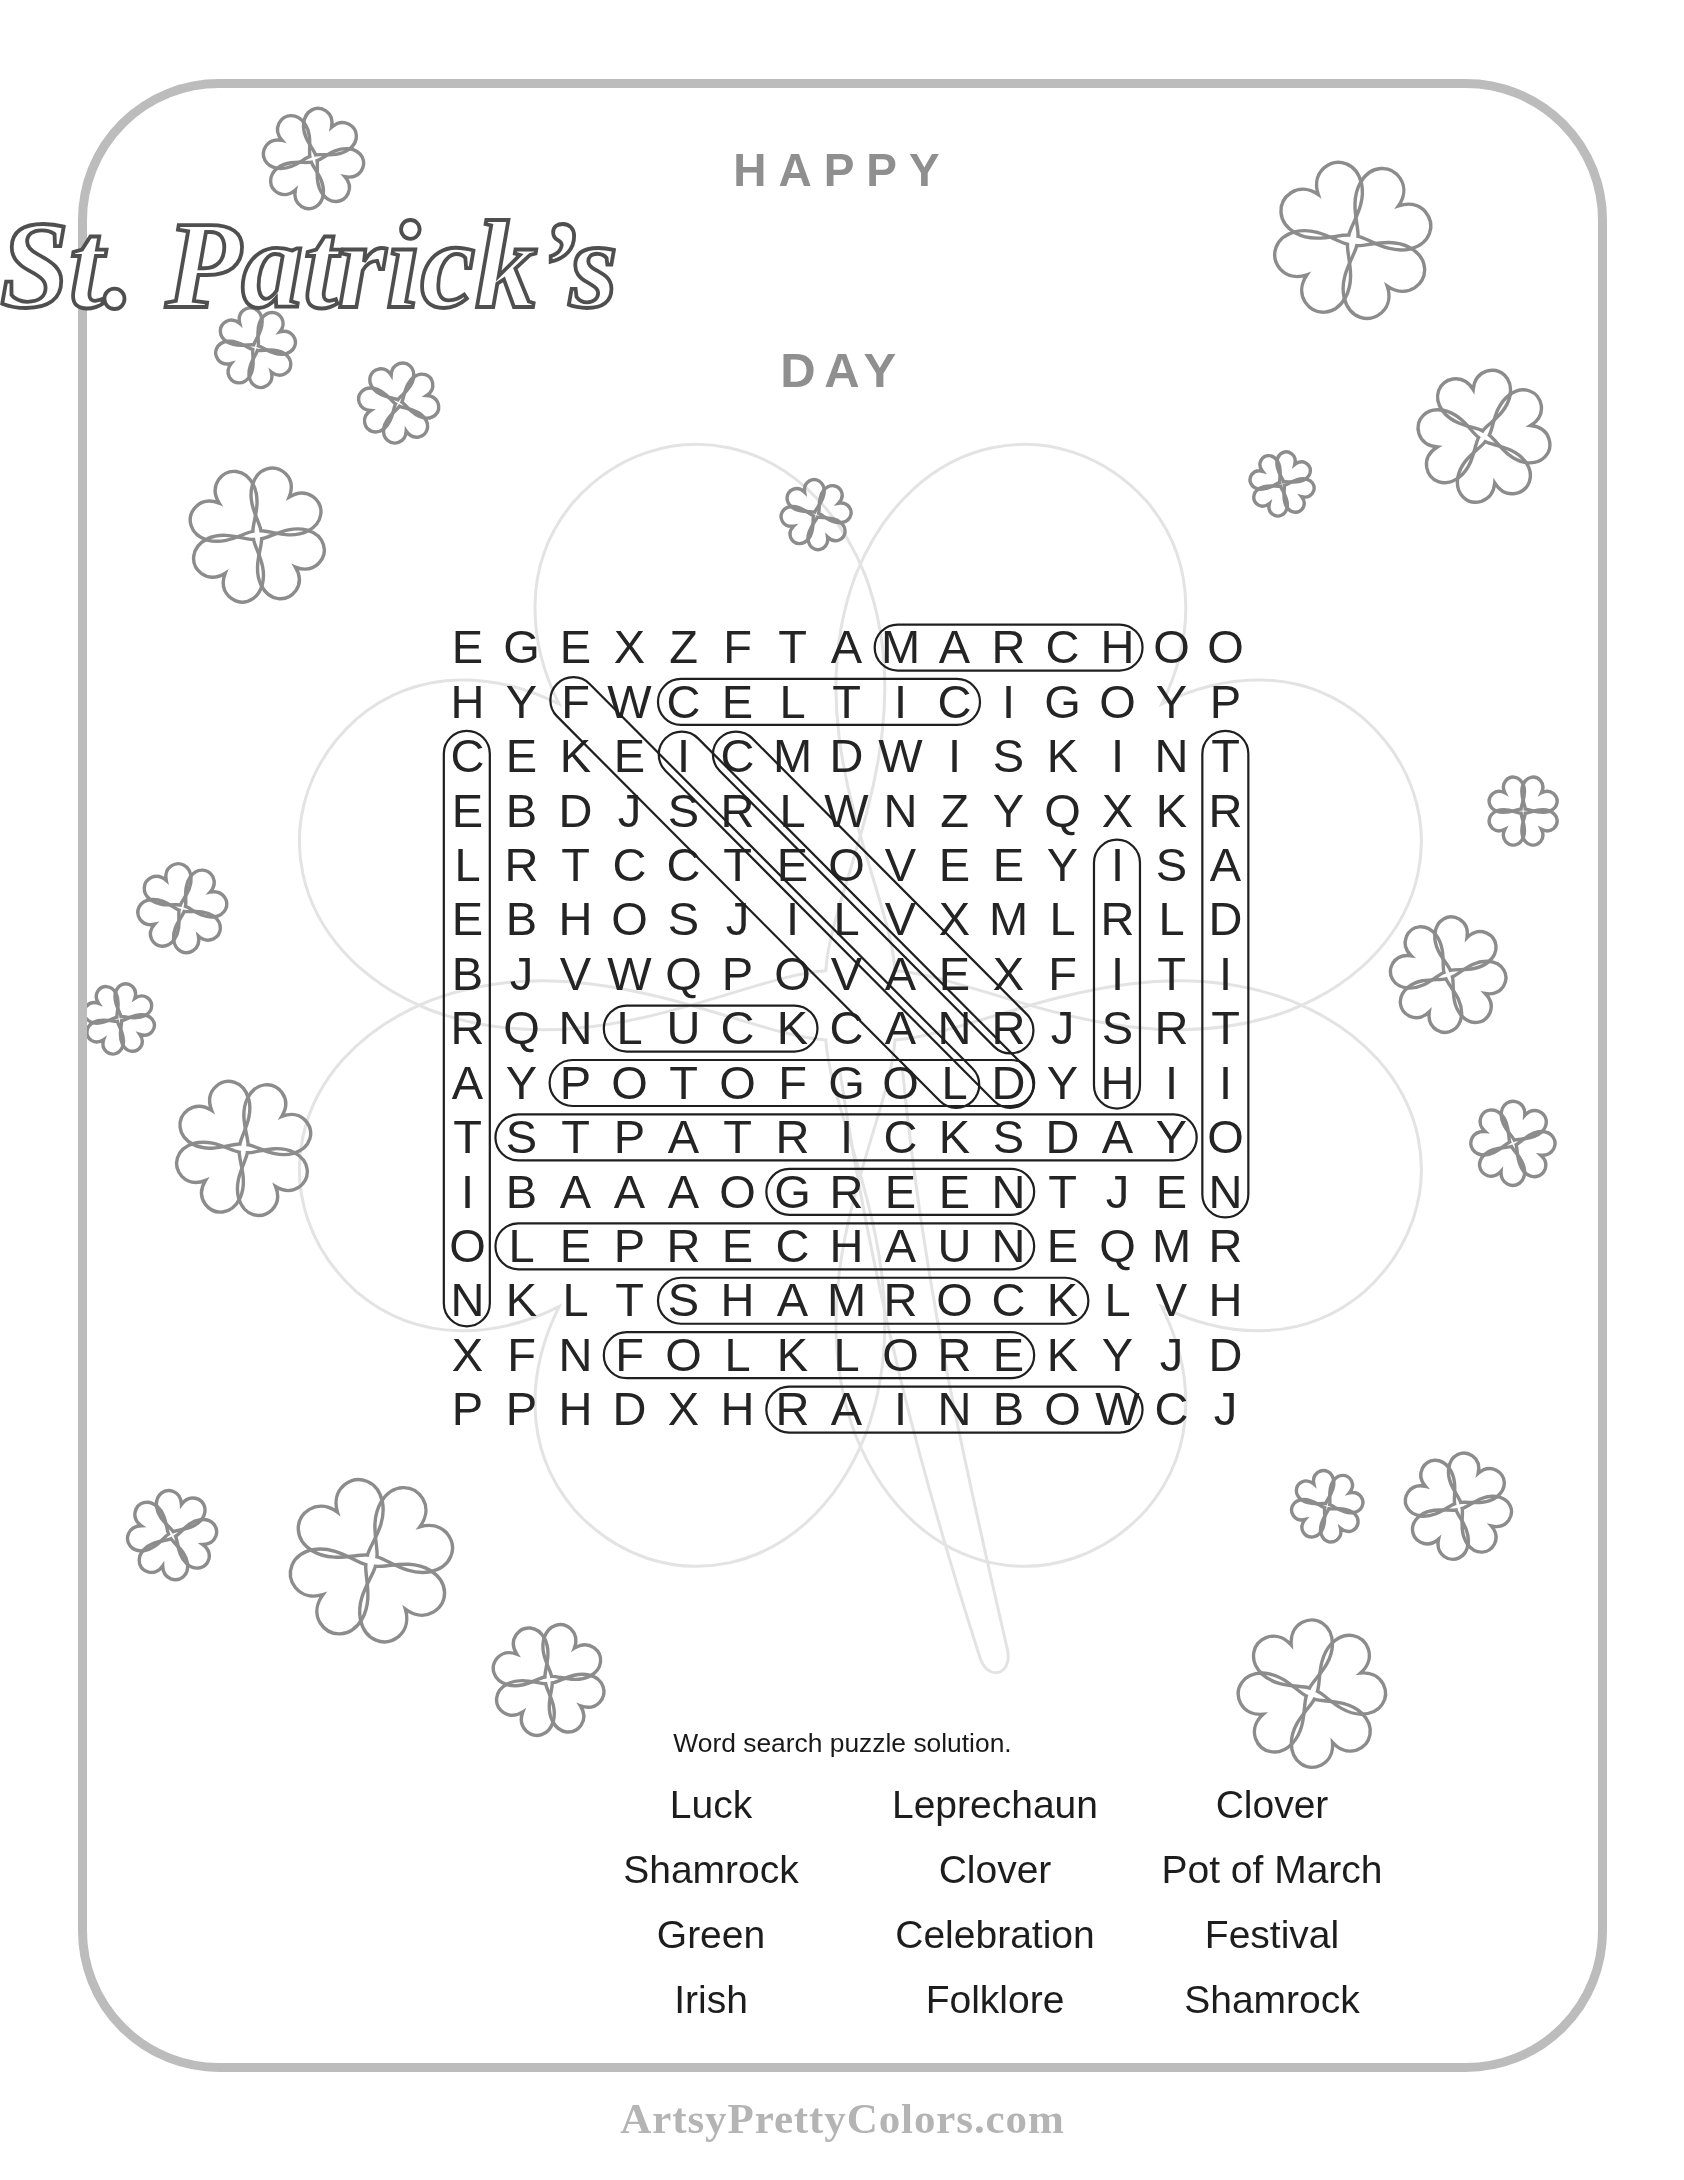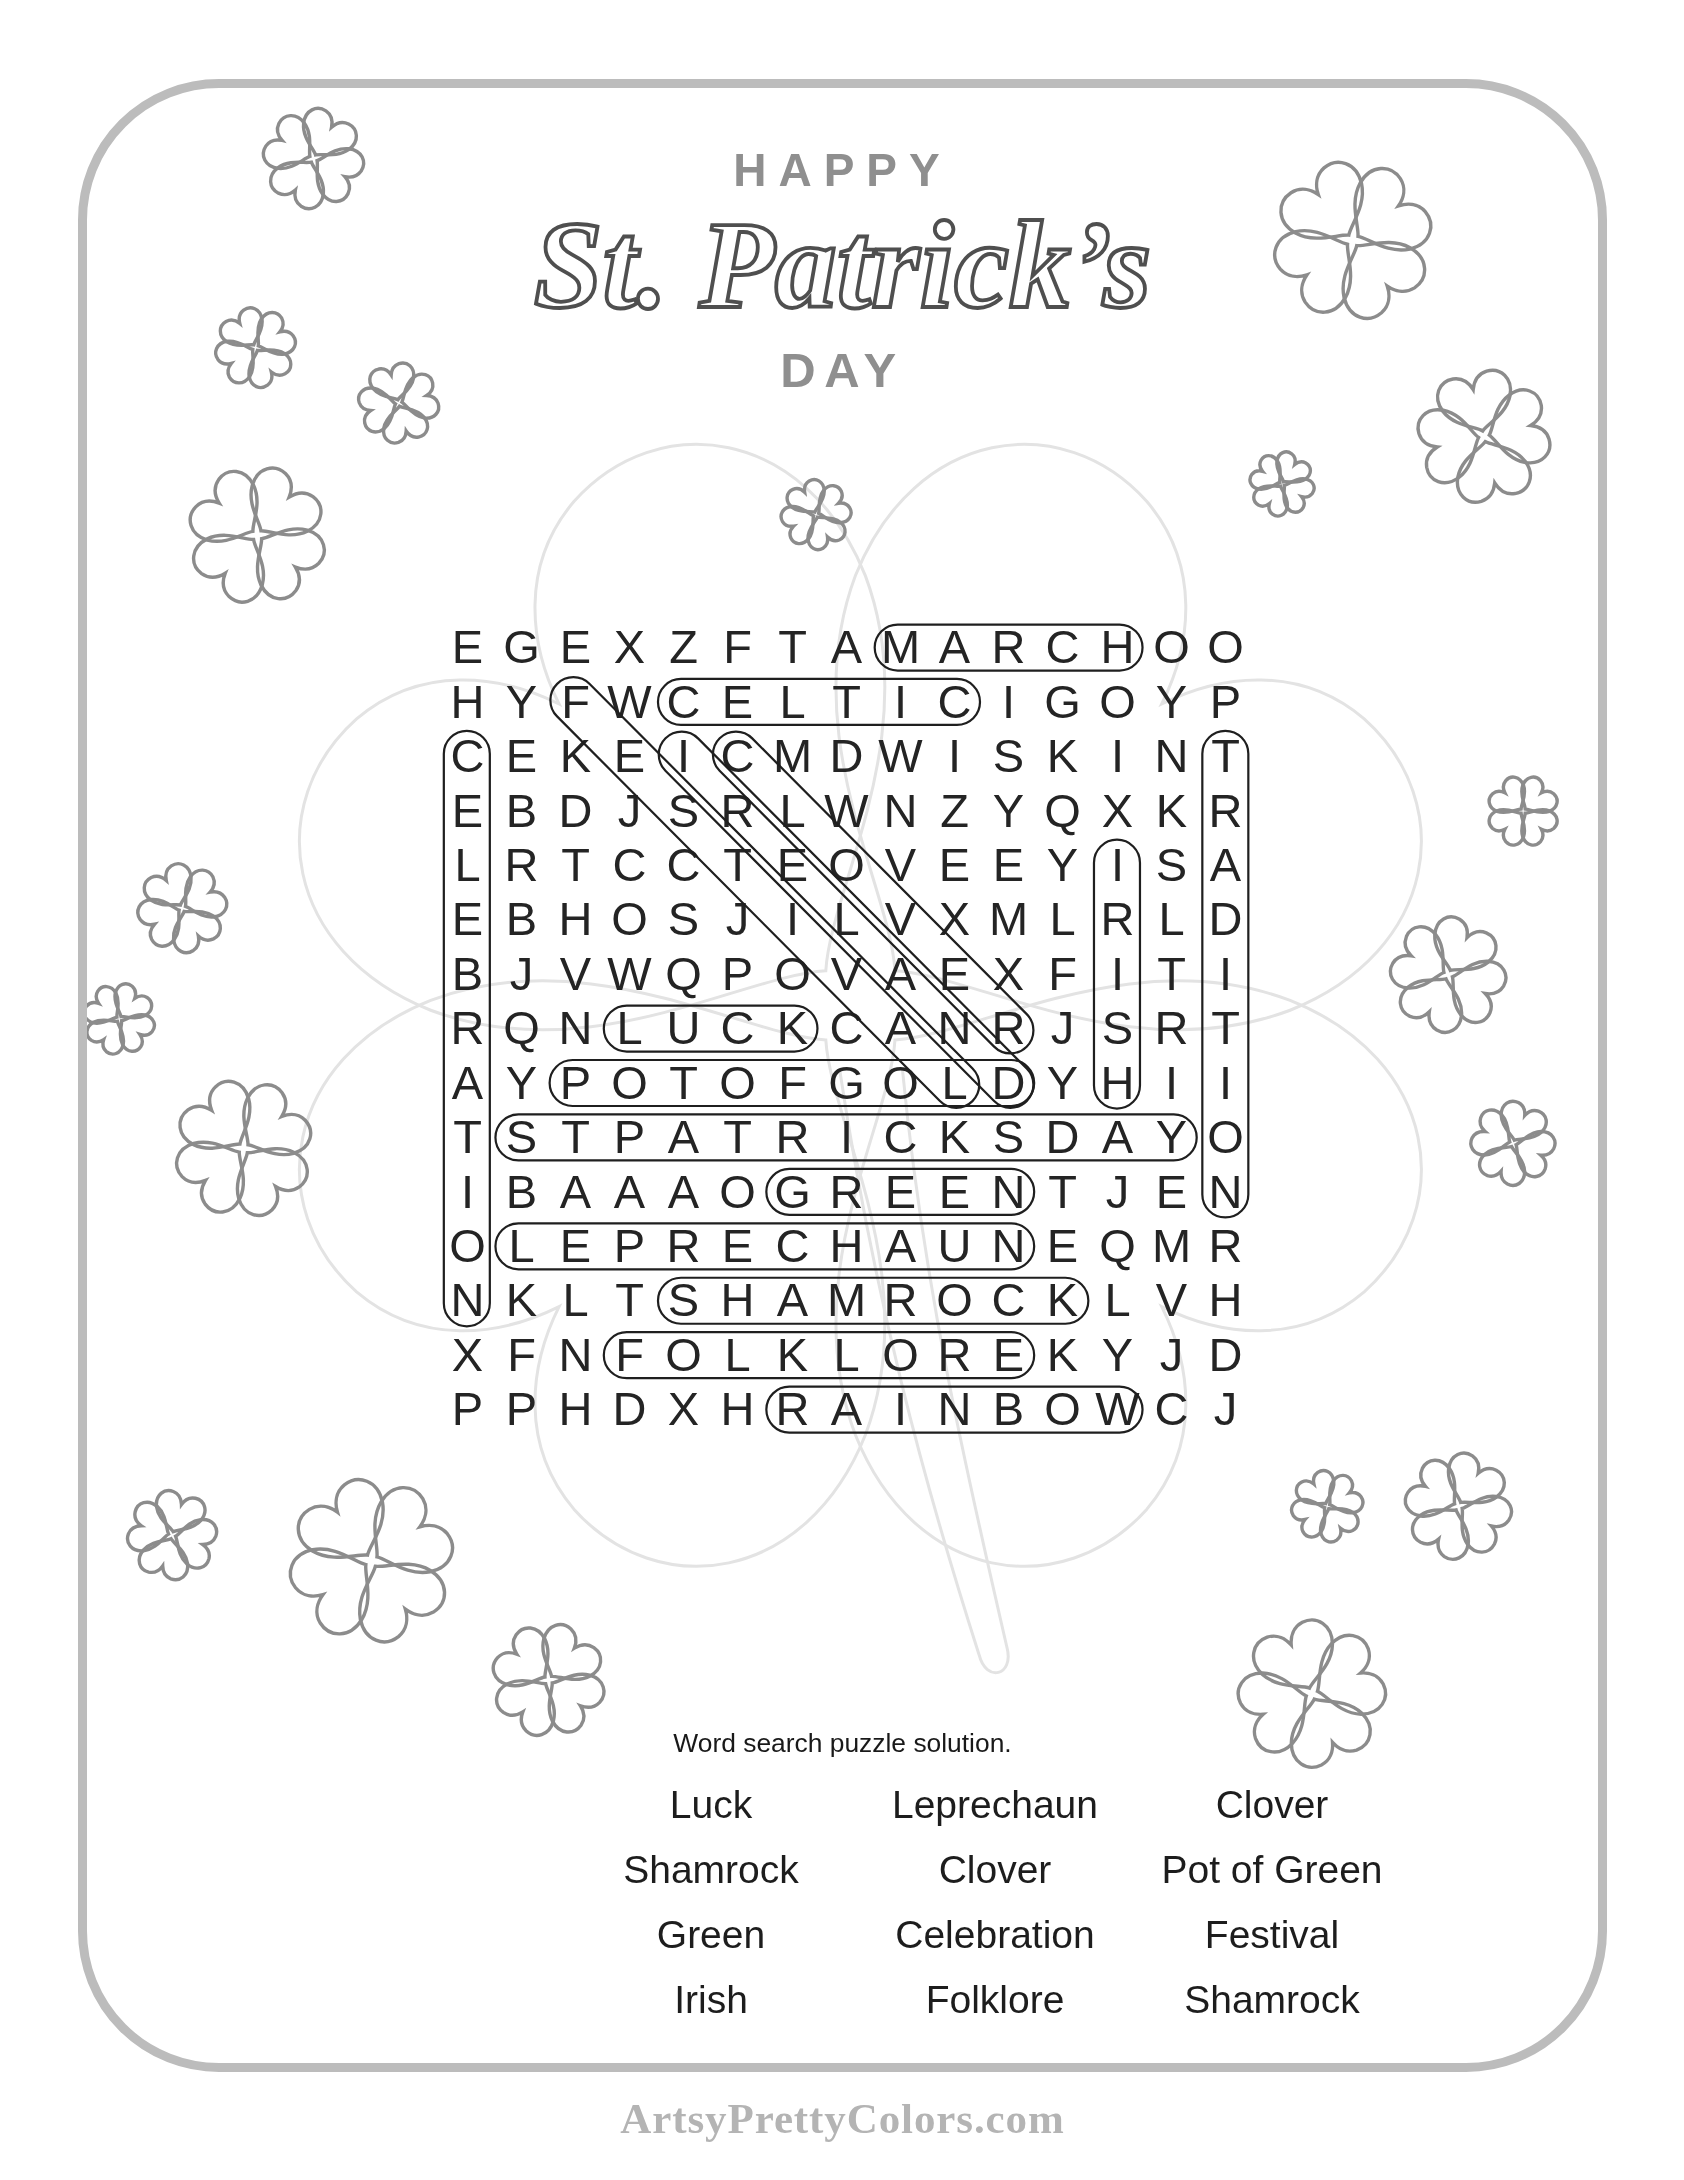--- a/index.html
+++ b/index.html
@@ -4,21 +4,21 @@
 <title>St. Patrick's Day Word Search Solution</title>
 <style>
   html,body{margin:0;padding:0}
   body{width:1685px;height:2181px;position:relative;background:#ffffff;overflow:hidden;
        font-family:"Liberation Sans",sans-serif}
   svg.layer{position:absolute;left:0;top:0}
   #page-border{position:absolute;left:78px;top:79px;width:1529px;height:1993px;
        border:9.4px solid #bcbcbc;border-radius:141px;box-sizing:border-box}
   #header-happy{position:absolute;top:143px;left:0;width:100%;text-align:center;
        font-size:46px;font-weight:bold;letter-spacing:12px;color:#8f8f8f}
-  #header-script{position:absolute;top:198px;left:0;width:100%;text-align:center;
+  #header-script{position:absolute;top:198px;left:0;width:100%;text-align:left;
        font-family:"Liberation Serif",serif;font-style:italic;font-weight:bold;
        font-size:124px;line-height:1.1;color:#ffffff;
        -webkit-text-stroke:3.8px #4f4f4f;white-space:nowrap}
   @supports not (-webkit-text-stroke: 1px #000){ #header-script{color:#4f4f4f} }
   #header-day{position:absolute;top:342px;left:0;width:100%;text-align:center;
        font-size:49px;font-weight:bold;letter-spacing:8.5px;color:#8f8f8f}
   #letter-grid{position:absolute;left:0;top:0;width:100%;height:100%}
   .cell{position:absolute;width:55px;height:56px;line-height:56px;text-align:center;
        font-size:47px;color:#242424}
   #caption{position:absolute;top:1726px;left:0;width:100%;height:34px;line-height:34px;
@@ -432,20 +432,20 @@
       <div class="wl-item">Irish</div>
     </div>
     <div class="wl-col" style="left: 995px;">
       <div class="wl-item">Leprechaun</div>
       <div class="wl-item">Clover</div>
       <div class="wl-item">Celebration</div>
       <div class="wl-item">Folklore</div>
     </div>
     <div class="wl-col" style="left: 1272px;">
       <div class="wl-item">Clover</div>
-      <div class="wl-item">Pot of Green</div>
+      <div class="wl-item">Pot of March</div>
       <div class="wl-item">Festival</div>
       <div class="wl-item">Shamrock</div>
     </div>
   </div>
 
 <div id="footer-brand">ArtsyPrettyColors.com</div>
 
 
 </body></html>

